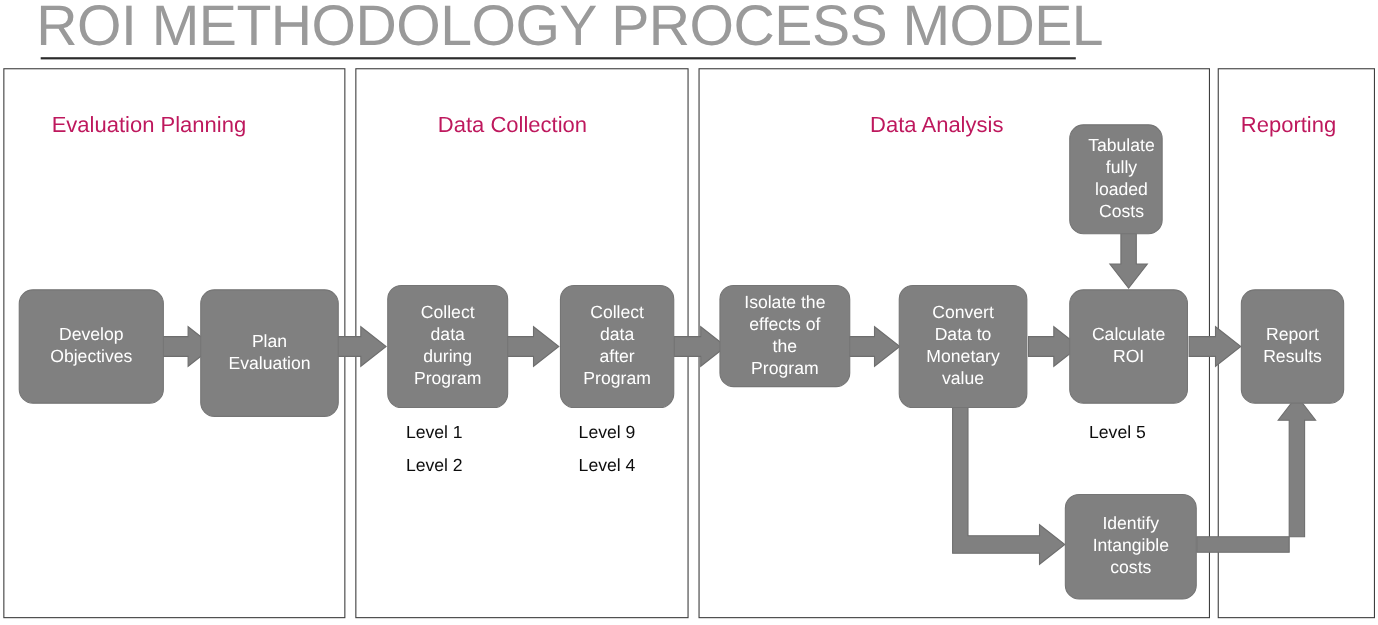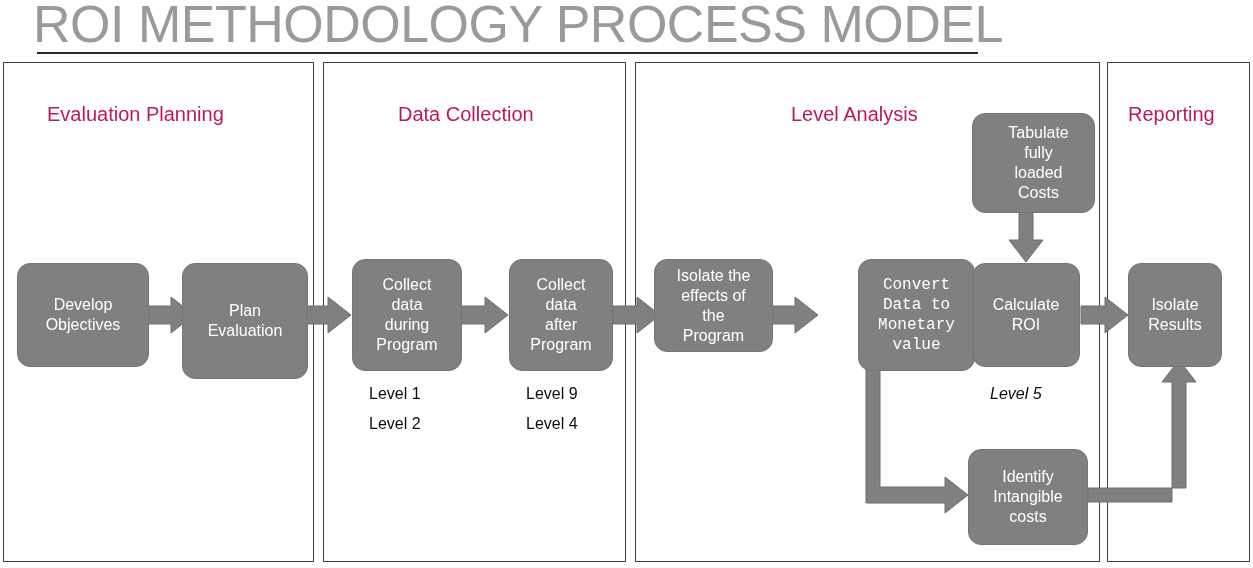--- a/index.html
+++ b/index.html
@@ -105,21 +105,21 @@
   <div id="title">ROI METHODOLOGY PROCESS MODEL</div>
   <div id="title-rule"></div>
 
   <div class="panel" style="left:3px; top:62px; width:311px; height:500px;"></div>
   <div class="panel" style="left:323px; top:62px; width:303px; height:500px;"></div>
   <div class="panel" style="left:635px; top:62px; width:465px; height:500px;"></div>
   <div class="panel" style="left:1107px; top:62px; width:143px; height:500px;"></div>
 
   <div class="panel-title" style="left:47px; top:103px;">Evaluation Planning</div>
   <div class="panel-title" style="left:361px; top:103px;margin-left:37px;">Data Collection</div>
-  <div class="panel-title" style="left:791px; top:103px;">Level Analysis</div>
+  <div class="panel-title" style="left:791px; top:103px;">Data Analysis</div>
   <div class="panel-title" style="left:1128px; top:103px;text-align:center;">Reporting</div>
 
   <svg id="connectors" viewBox="0 0 1253 568" xmlns="http://www.w3.org/2000/svg">
     <g fill="#808080" stroke="#6e6e6e" stroke-width="1" stroke-linejoin="miter">
 
       <path d="M147,306 L171,306 L171,297 L194,315 L171,333 L171,324 L147,324 Z"></path>
 
       <path d="M304,306 L328,306 L328,297 L351,315 L328,333 L328,324 L304,324 Z"></path>
 
       <path d="M461,306 L485,306 L485,297 L508,315 L485,333 L485,324 L461,324 Z"></path>
@@ -151,36 +151,36 @@
 Program</div>
   <div class="pbox" style="left:509px; top:259px; width:104px; height:112px;">Collect
 data
 after
 Program</div>
 
   <div class="level-label" style="left:369px; top:379px;">Level 1
 Level 2</div>
   <div class="level-label" style="left:526px; top:379px;">Level 9
 Level 4</div>
-  <div class="level-label" style="left:990px; top:379px;font-style:italic;">Level 5</div>
+  <div class="level-label" style="left:990px; top:379px;">Level 5</div>
 
   <div class="pbox" style="left:654px; top:259px; width:119px; height:93px;">Isolate the
 effects of
 the
 Program</div>
-  <div class="pbox" style="left:858px; top:259px; width:117px; height:112px;font-family:Liberation Mono, monospace;">Convert
+  <div class="pbox" style="left:817px; top:259px; width:117px; height:112px;">Convert
 Data to
 Monetary
 value</div>
-  <div class="pbox" style="left:972px; top:113px; width:123px; height:100px;padding-left:12px;">Tabulate
+  <div class="pbox" style="left:972px; top:113px; width:85px; height:100px;padding-left:12px;">Tabulate
 fully
 loaded
 Costs</div>
   <div class="pbox" style="left:972px; top:263px; width:108px; height:104px;">Calculate
 ROI</div>
   <div class="pbox" style="left:968px; top:449px; width:120px; height:96px;">Identify
 Intangible
 costs</div>
 
-  <div class="pbox" style="left:1128px; top:263px; width:94px; height:104px;">Isolate
+  <div class="pbox" style="left:1128px; top:263px; width:94px; height:104px;">Report
 Results</div>
 
 </div>
 
 </body></html>

